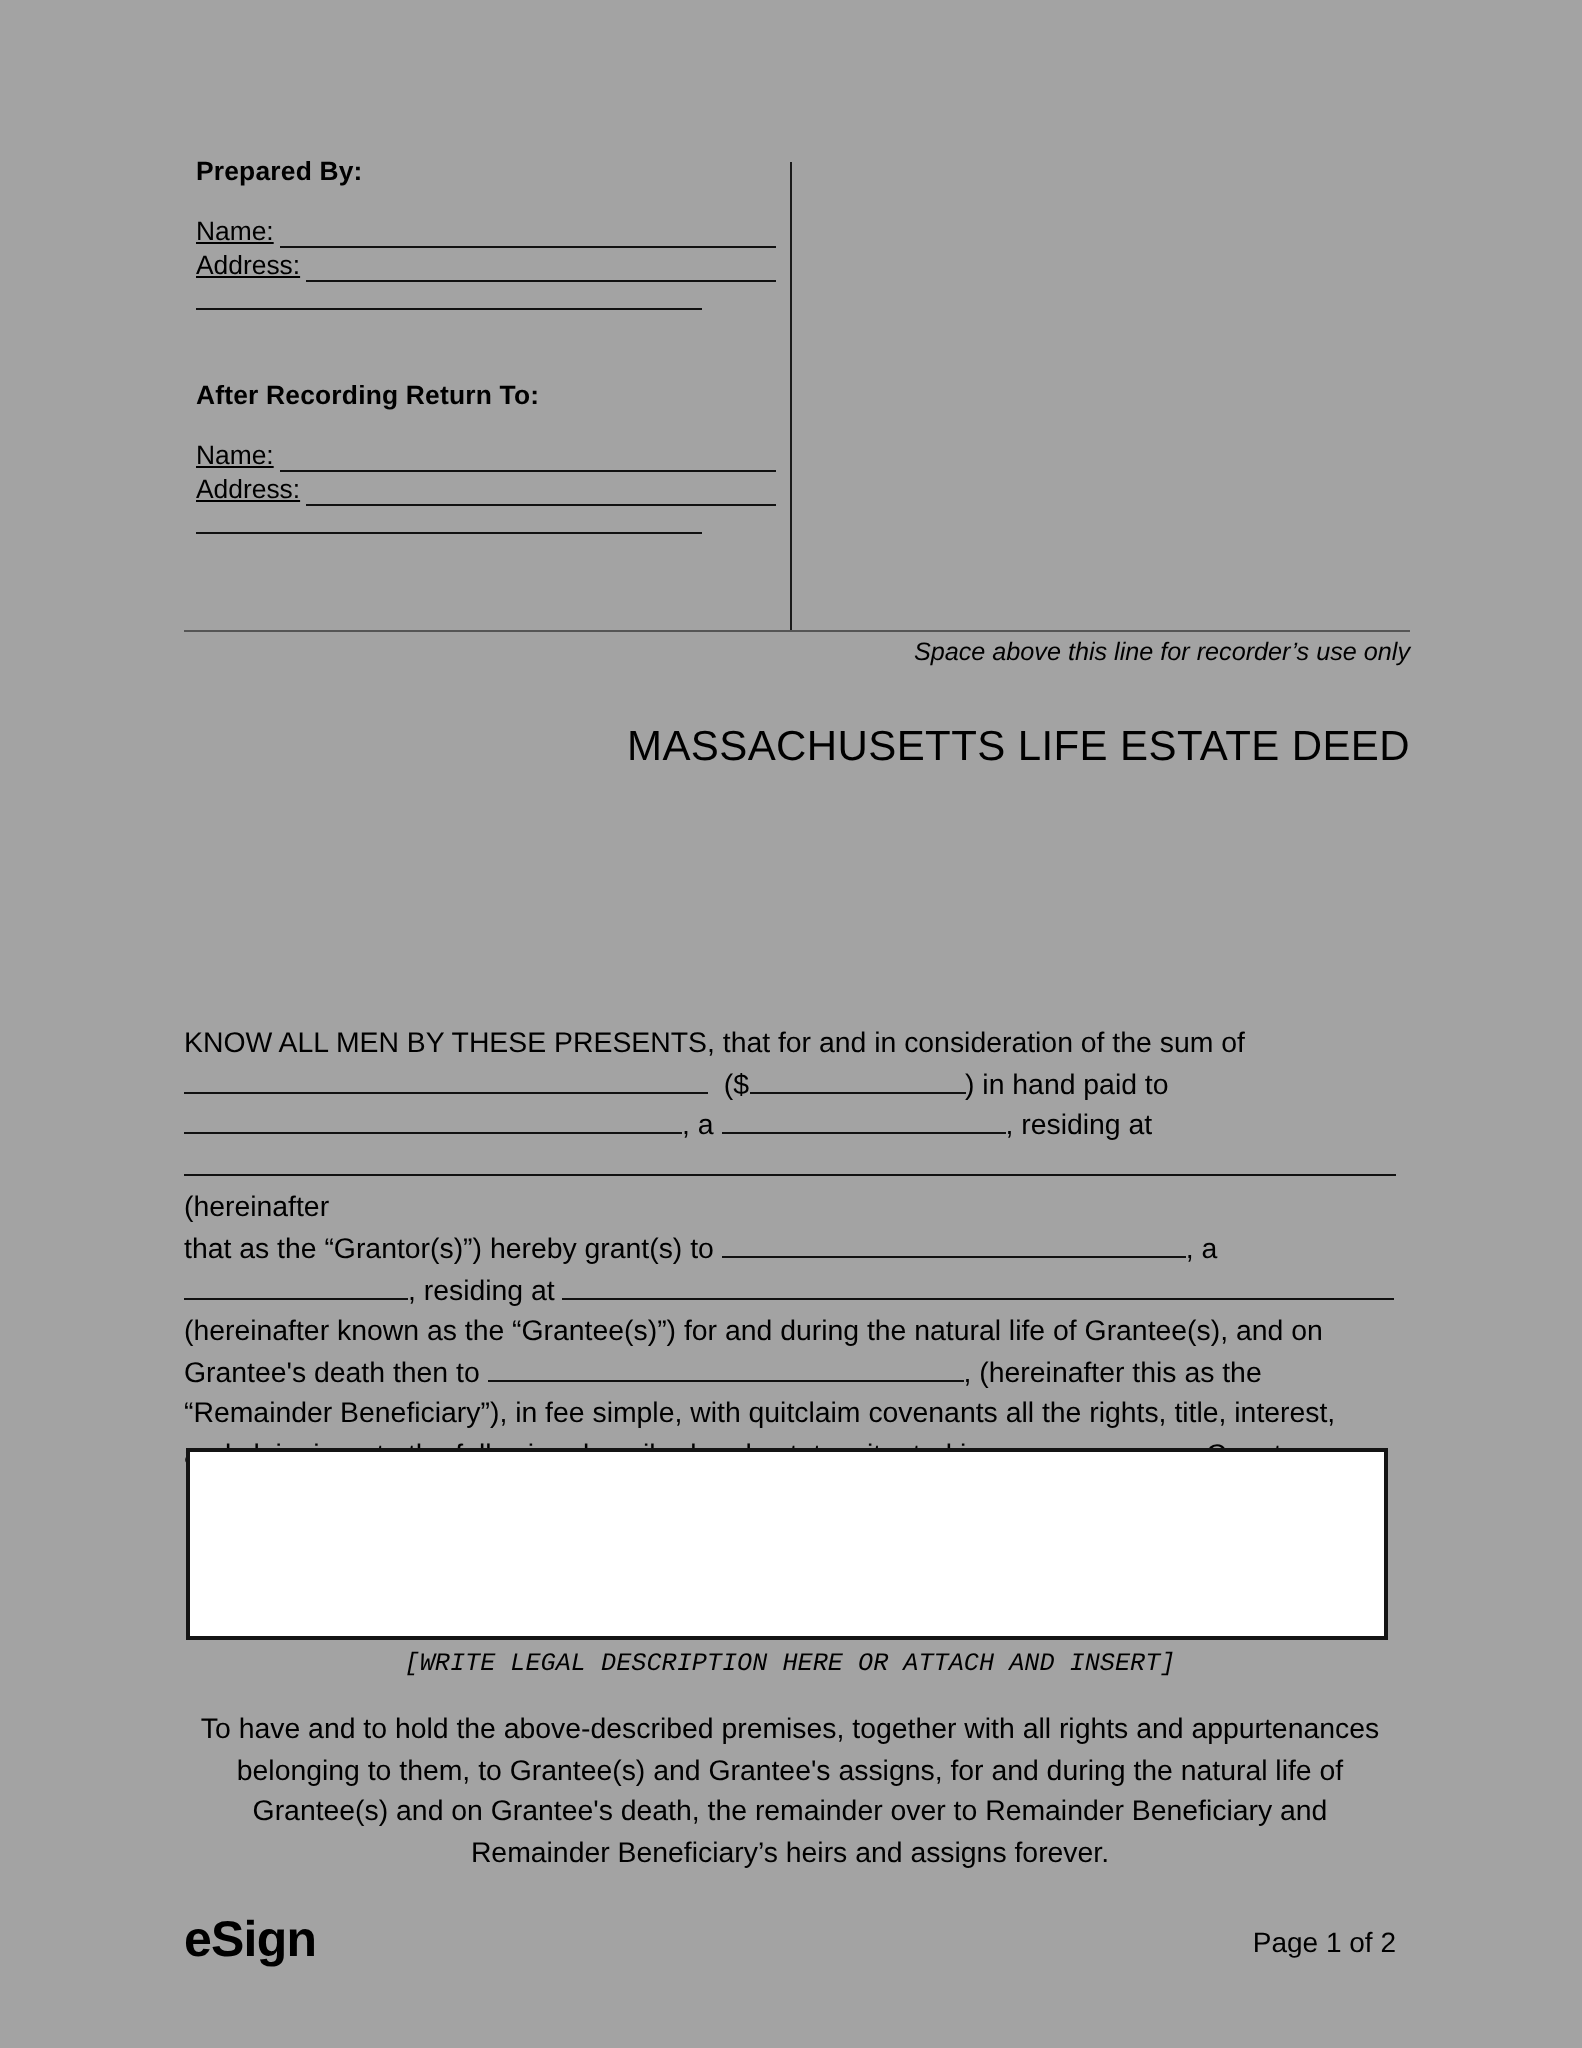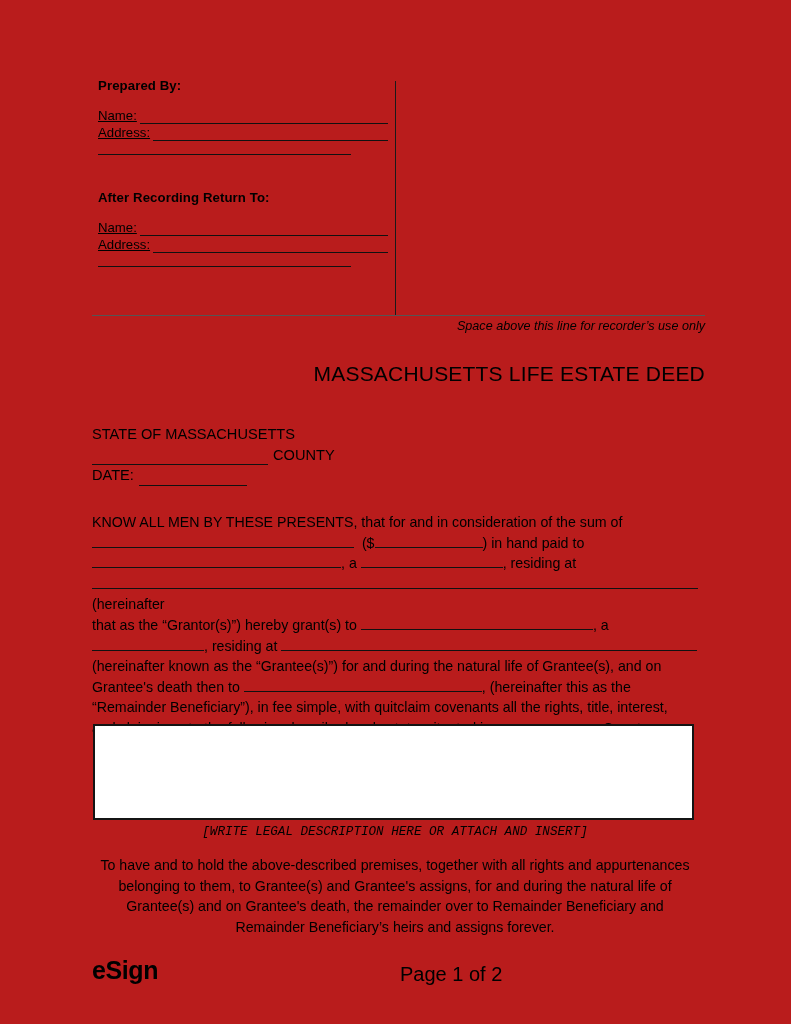--- a/index.html
+++ b/index.html
@@ -14,21 +14,21 @@
     font-family: "Liberation Sans", sans-serif;
     color: #000000;
     overflow: hidden;
   }
 
   .page {
     position: absolute;
     left: 0; top: 0;
     width: 791px;
     height: 1024px;
-    background: #b91c1c;
+    background: #a3a3a3;
   }
 
   
   .recorder-block {
     position: absolute;
     left: 92px;
     top: 78px;
     width: 613px;
     height: 238px;
   }
@@ -186,21 +186,22 @@
     top: 956px;
     font-size: 25px;
     font-weight: bold;
     letter-spacing: -0.4px;
   }
   .footer-page {
     position: absolute;
     left: 400px;
     top: 963px;
     width: 298px;
-    font-size: 20px;
+    text-align: right;
+    font-size: 14px;
   }
 </style>
 </head>
 <body>
 
 <div class="page">
 
   <div class="recorder-block">
 
     <div class="recorder-divider"></div>
@@ -243,33 +244,20 @@
 
     </div>
   </div>
 
   <div class="header-hr"></div>
 
   <div class="recorder-note">Space above this line for recorder’s use only</div>
 
   <div class="doc-title">MASSACHUSETTS LIFE ESTATE DEED</div>
 
-  <div class="state-block">
-    <div class="line">
-      <span>STATE OF MASSACHUSETTS</span>
-    </div>
-    <div class="line">
-      <span class="ul-180"></span>
-      <span style="padding-left:5px;">COUNTY</span>
-    </div>
-    <div class="line">
-      <span>DATE:</span>
-      <span class="ul-110" style="margin-left:5px;"></span>
-    </div>
-  </div>
 
   <div class="body-text">
 
     <p>KNOW ALL MEN BY THESE PRESENTS, that for and in consideration of the sum of</p>
 
     <p><span class="bl w-h1"></span>&nbsp;&nbsp;<span>($</span><span class="bl w-h2"></span><span>) in hand paid to</span></p>
 
     <p><span class="bl w-h3"></span><span>, a</span> <span class="bl w-h4"></span><span>, residing at</span></p>
 
     <p><span class="bl w-h5"></span> <span>(hereinafter</span></p>

